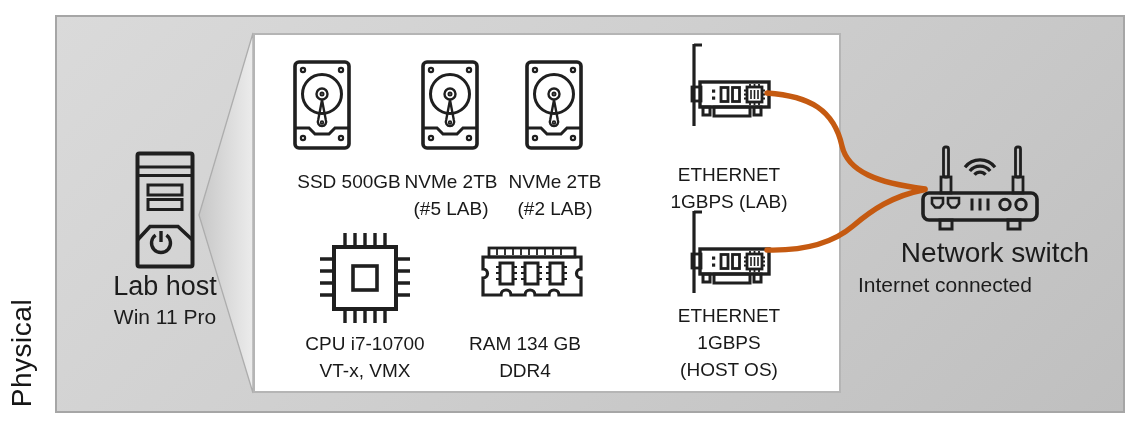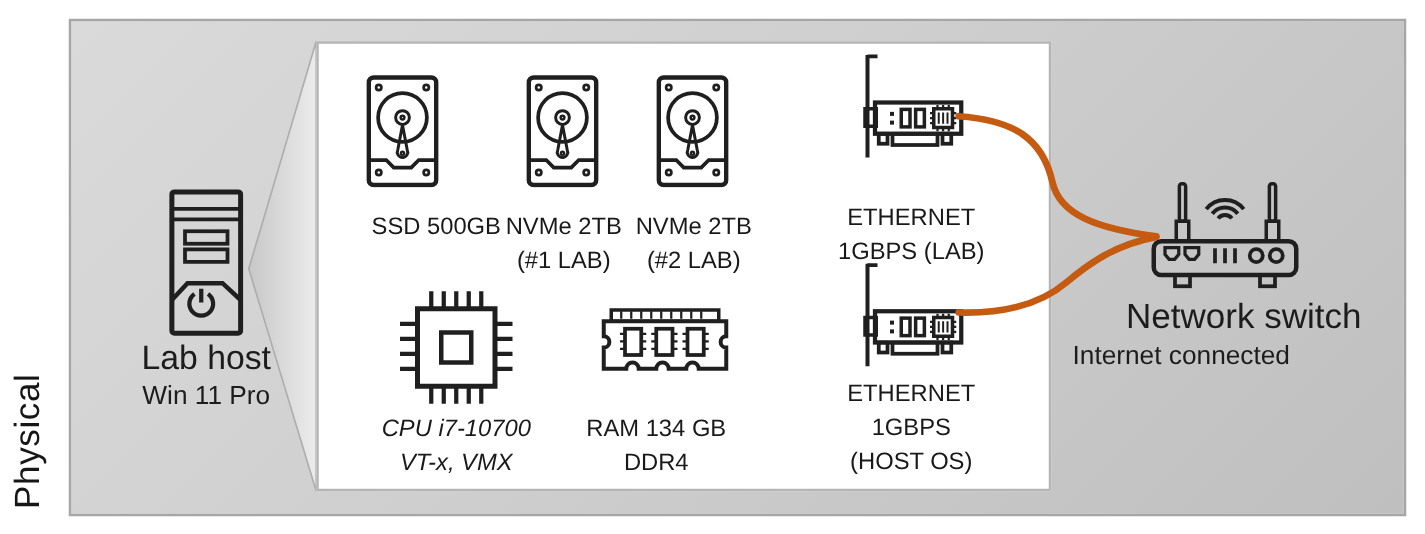--- a/index.html
+++ b/index.html
@@ -79,21 +79,21 @@
     <path d="M29,40 L25.2,60 A4.2,4.2 0 1 0 32.8,60 Z" stroke-width="2.4"></path>
     <circle cx="29" cy="62.5" r="1.3" stroke-width="1.8"></circle>
     <path d="M2,68 H16 L22,74 H36 L42,68 H56" stroke-width="3"></path>
   </svg>
 
   <div class="lbl" style="left:0px;top:133px;width:140px;margin-left:24px;">
     <div>SSD 500GB</div>
   </div>
   <div class="lbl" style="left:136px;top:133px;width:120px;">
     <div>NVMe 2TB</div>
-    <div>(#1 LAB)</div>
+    <div>(#5 LAB)</div>
   </div>
   <div class="lbl" style="left:240px;top:133px;width:120px;">
     <div>NVMe 2TB</div>
     <div>(#2 LAB)</div>
   </div>
 
   <svg class="abs" style="left:433px;top:7px" width="92" height="88" viewBox="0 0 92 88" fill="none" stroke="#1f1f1f">
     <path d="M6,2 V84" stroke-width="3.2"></path>
       <path d="M6,3 H14" stroke-width="3"></path>
     <rect x="12" y="40" width="69" height="25" stroke-width="3.4"></rect>
@@ -115,21 +115,21 @@
   </div>
 
   <svg class="abs" style="left:64px;top:197px" width="92" height="92" viewBox="0 0 92 92" fill="none" stroke="#1f1f1f">
     <rect x="15" y="15" width="62" height="62" stroke-width="4"></rect>
     <rect x="34" y="34" width="24" height="24" stroke-width="3.6"></rect>
     <path d="M26,1 V15 M36,1 V15 M46,1 V15 M56,1 V15 M66,1 V15" stroke-width="3.4"></path>
     <path d="M26,77 V91 M36,77 V91 M46,77 V91 M56,77 V91 M66,77 V91" stroke-width="3.4"></path>
     <path d="M1,27 H15 M1,39 H15 M1,51 H15 M1,63 H15" stroke-width="3.4"></path>
     <path d="M77,27 H91 M77,39 H91 M77,51 H91 M77,63 H91" stroke-width="3.4"></path>
   </svg>
-  <div class="lbl" style="left:30px;top:295px;width:160px;font-style:italic;">
+  <div class="lbl" style="left:30px;top:295px;width:160px;">
     <div>CPU i7-10700</div>
     <div>VT-x, VMX</div>
   </div>
 
   <svg class="abs" style="left:225px;top:211px" width="104" height="52" viewBox="0 0 104 52" fill="none" stroke="#1f1f1f">
     <rect x="9" y="2" width="86" height="9" stroke-width="2.8"></rect>
     <path d="M17,3 V9 M25,3 V9 M33,3 V9 M41,3 V9 M49,3 V9 M57,3 V9 M65,3 V9 M73,3 V9 M81,3 V9" stroke-width="1.8"></path>
     <path d="M3,11 H101 V23 A4.5,4.5 0 0 0 101,32 V49 H79 A5,5 0 0 0 69,49 H55 A5,5 0 0 0 45,49 H31 A5,5 0 0 0 21,49 H3 V32 A4.5,4.5 0 0 0 3,23 Z" stroke-width="3.2"></path>
     <rect x="20" y="17" width="13" height="21" stroke-width="3"></rect>
     <rect x="45" y="17" width="13" height="21" stroke-width="3"></rect>

